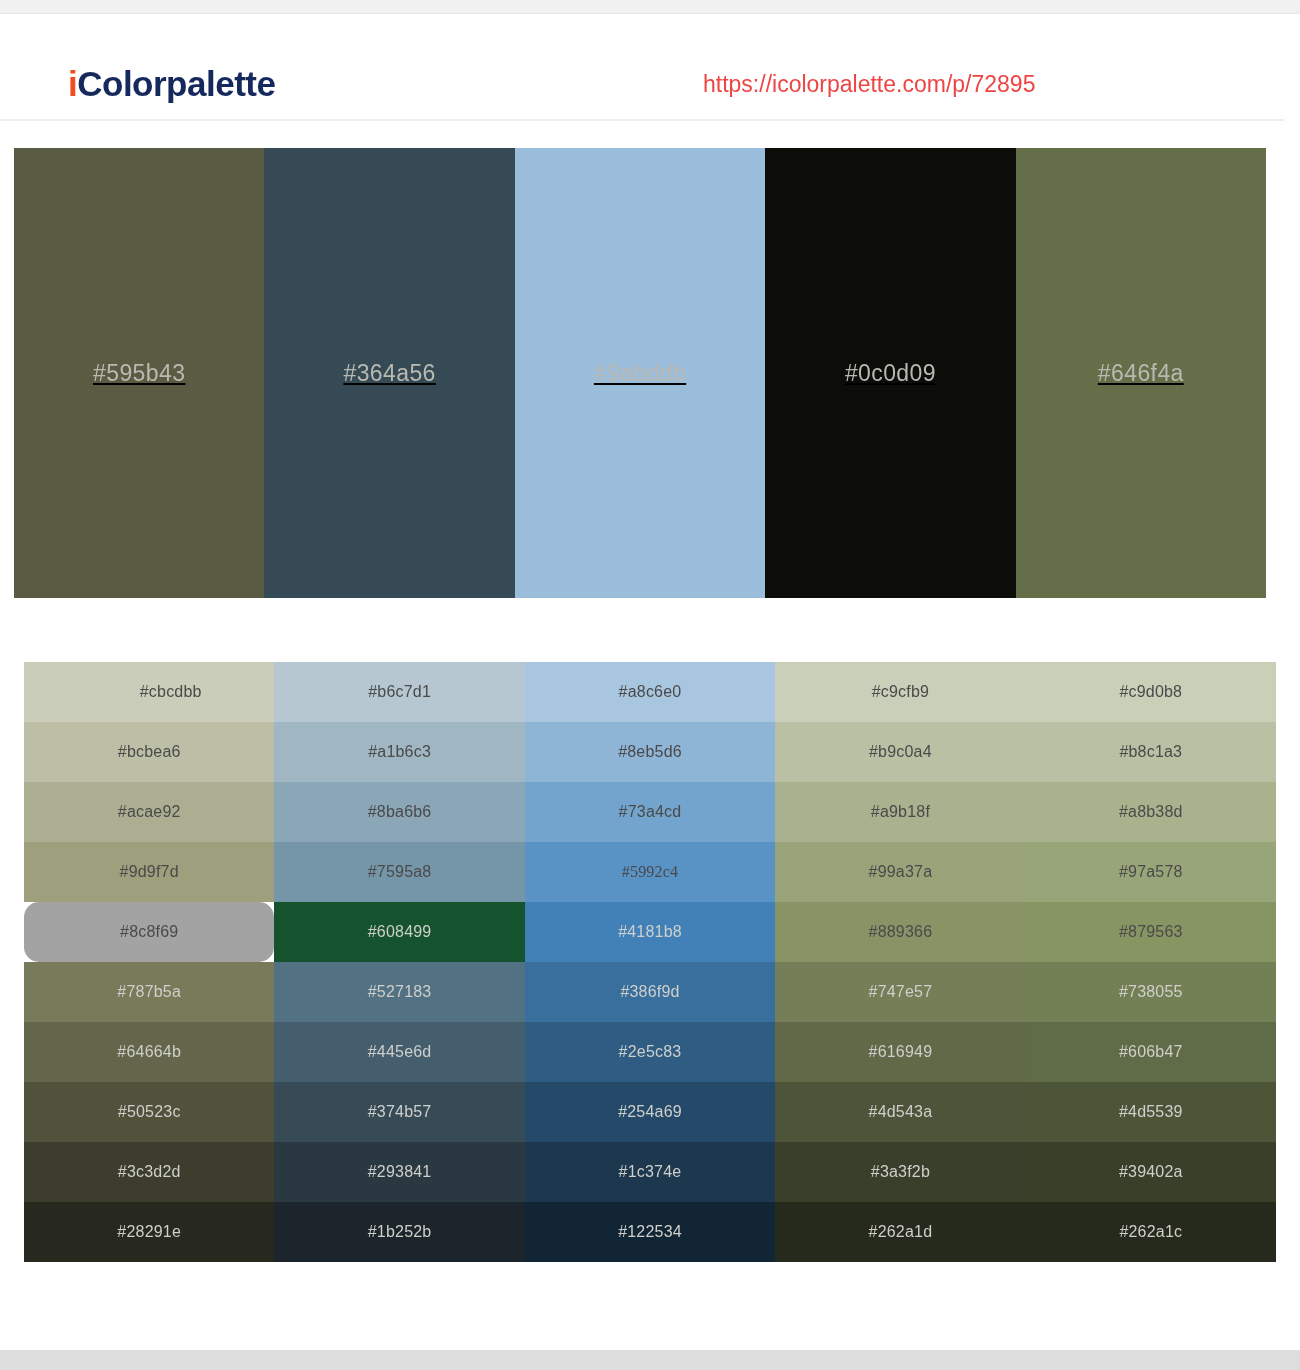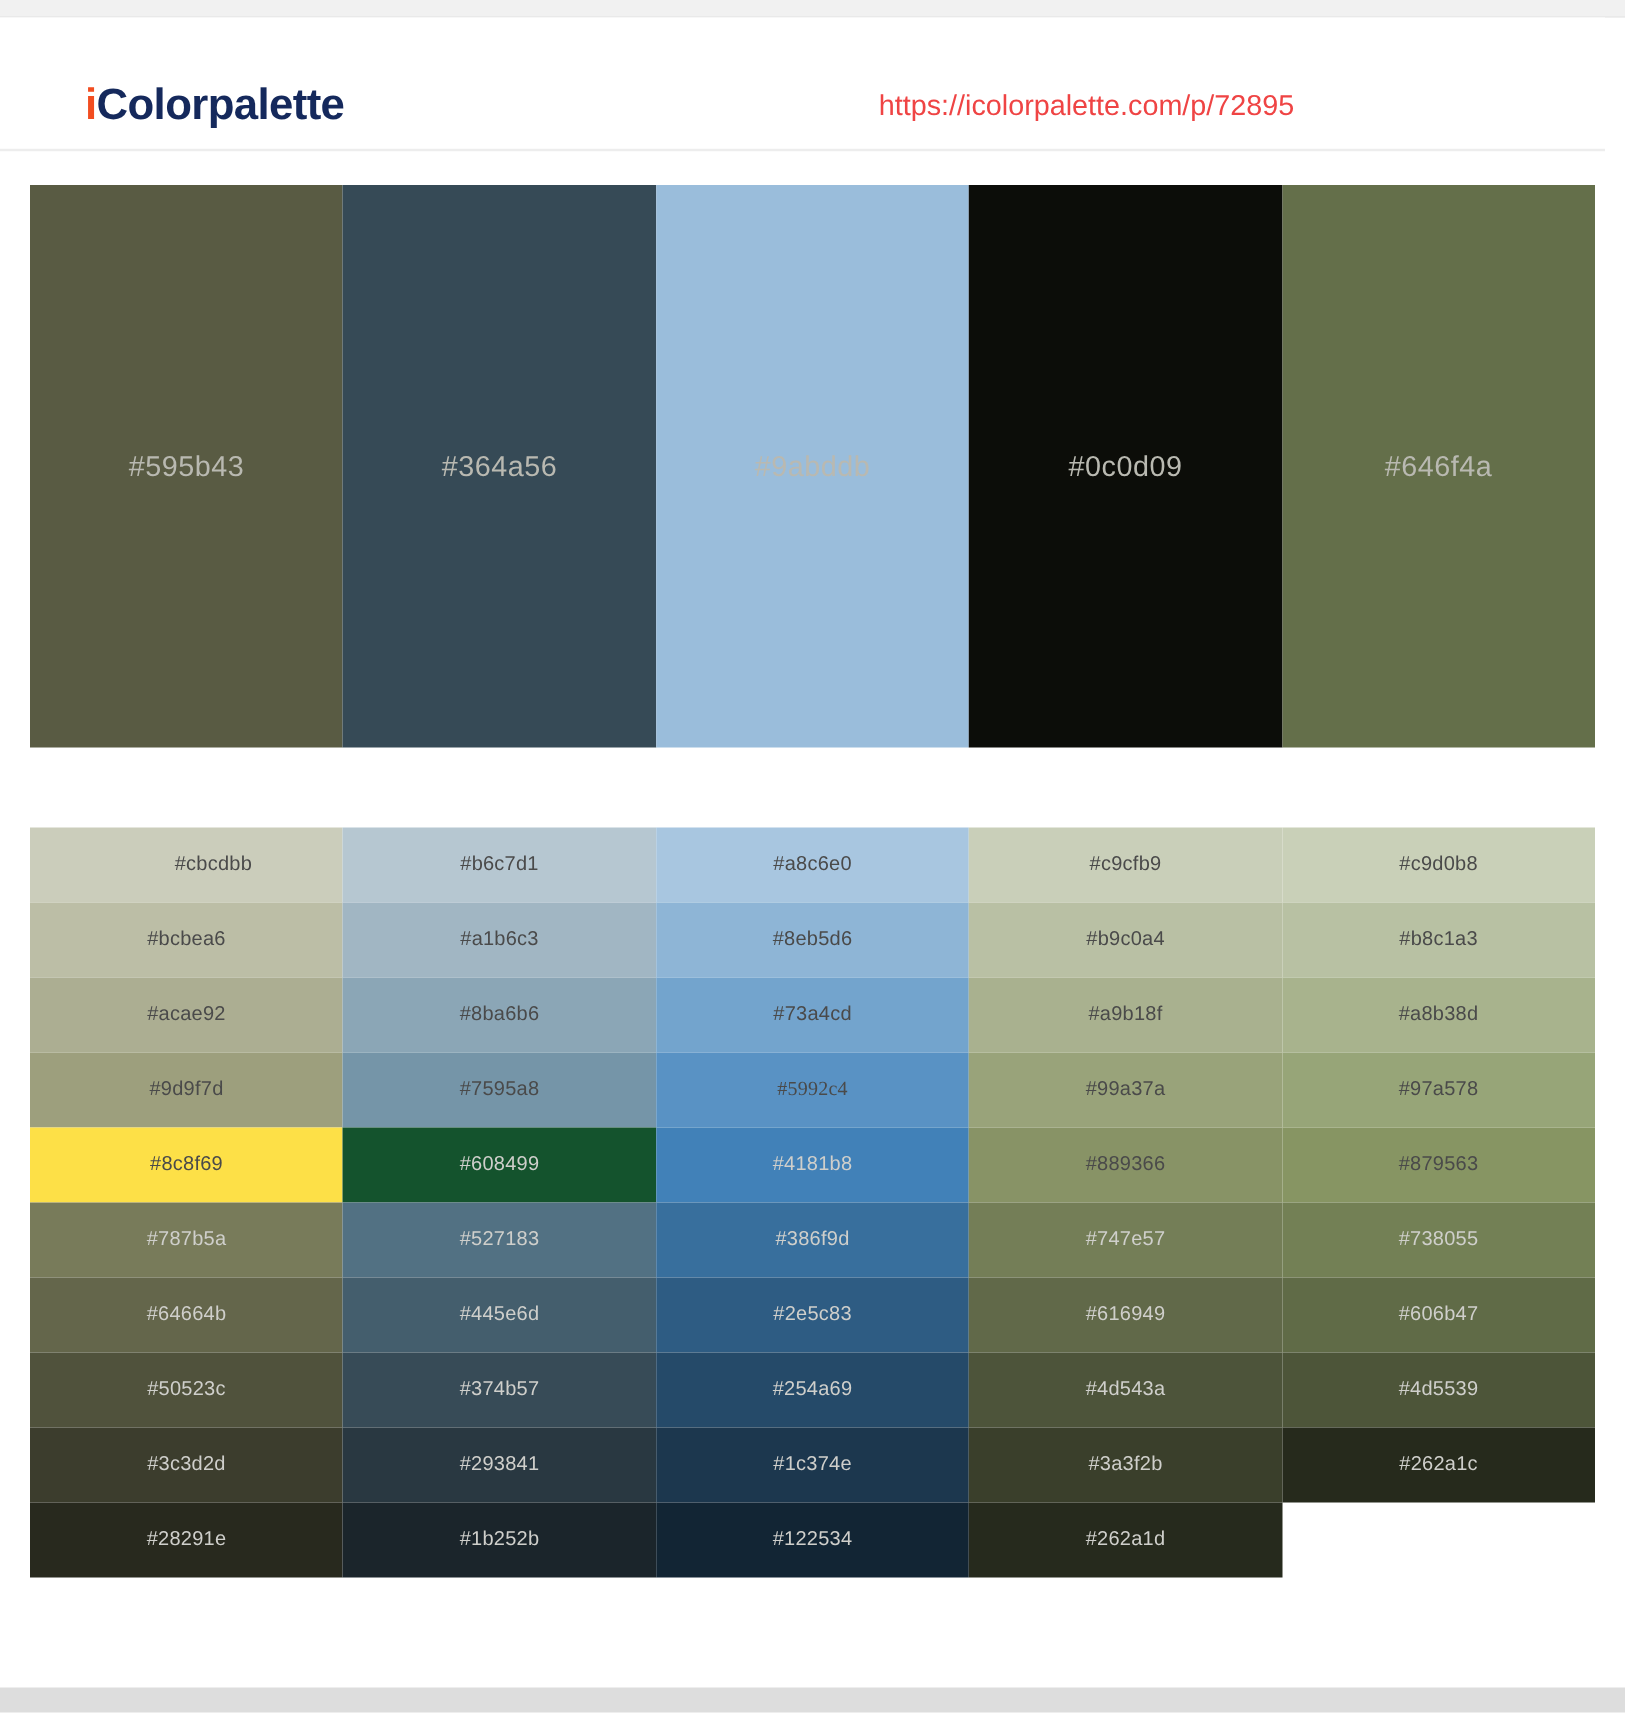--- a/index.html
+++ b/index.html
@@ -47,25 +47,26 @@
     top: 57px;
     font-size: 23px;
     color: #ef4444;
     letter-spacing: 0px;
     white-space: nowrap;
   }
 
   
   .palette-strip {
     position: absolute;
-    left: 24px;
+    left: 14px;
     top: 148px;
     width: 1252px;
     height: 450px;
     display: flex;
+    text-decoration: underline;
   }
   .palette-swatch {
     flex: 1 1 0;
     position: relative;
     display: flex;
     align-items: center;
     justify-content: center;
   }
   .palette-swatch .swatch-label {
     font-size: 23px;
@@ -146,21 +147,21 @@
       </div>
       <div class="shade-cell" style="background: rgb(188, 190, 166);">
         <span class="shade-label">#bcbea6</span>
       </div>
       <div class="shade-cell" style="background: rgb(172, 174, 146);">
         <span class="shade-label">#acae92</span>
       </div>
       <div class="shade-cell" style="background: rgb(157, 159, 125);">
         <span class="shade-label">#9d9f7d</span>
       </div>
-      <div class="shade-cell" style="background: #fde047;">
+      <div class="shade-cell" style="background: #a3a3a3; border-radius: 15px;">
         <span class="shade-label">#8c8f69</span>
       </div>
       <div class="shade-cell dark" style="background: rgb(120, 123, 90);">
         <span class="shade-label">#787b5a</span>
       </div>
       <div class="shade-cell dark" style="background: rgb(100, 102, 75);">
         <span class="shade-label">#64664b</span>
       </div>
       <div class="shade-cell dark" style="background: rgb(80, 82, 60);">
         <span class="shade-label">#50523c</span>
@@ -286,19 +287,22 @@
       </div>
       <div class="shade-cell dark" style="background: rgb(115, 128, 85);">
         <span class="shade-label">#738055</span>
       </div>
       <div class="shade-cell dark" style="background: rgb(96, 107, 71);">
         <span class="shade-label">#606b47</span>
       </div>
       <div class="shade-cell dark" style="background: rgb(77, 85, 57);">
         <span class="shade-label">#4d5539</span>
       </div>
+      <div class="shade-cell dark" style="background: rgb(57, 64, 42);">
+        <span class="shade-label">#39402a</span>
+      </div>
       <div class="shade-cell dark" style="background: rgb(38, 42, 28);">
         <span class="shade-label">#262a1c</span>
       </div>
     </div>
   </div>
 
 <div class="footer-band" style="background: rgb(221, 221, 221);"></div>
 
 </body></html>

